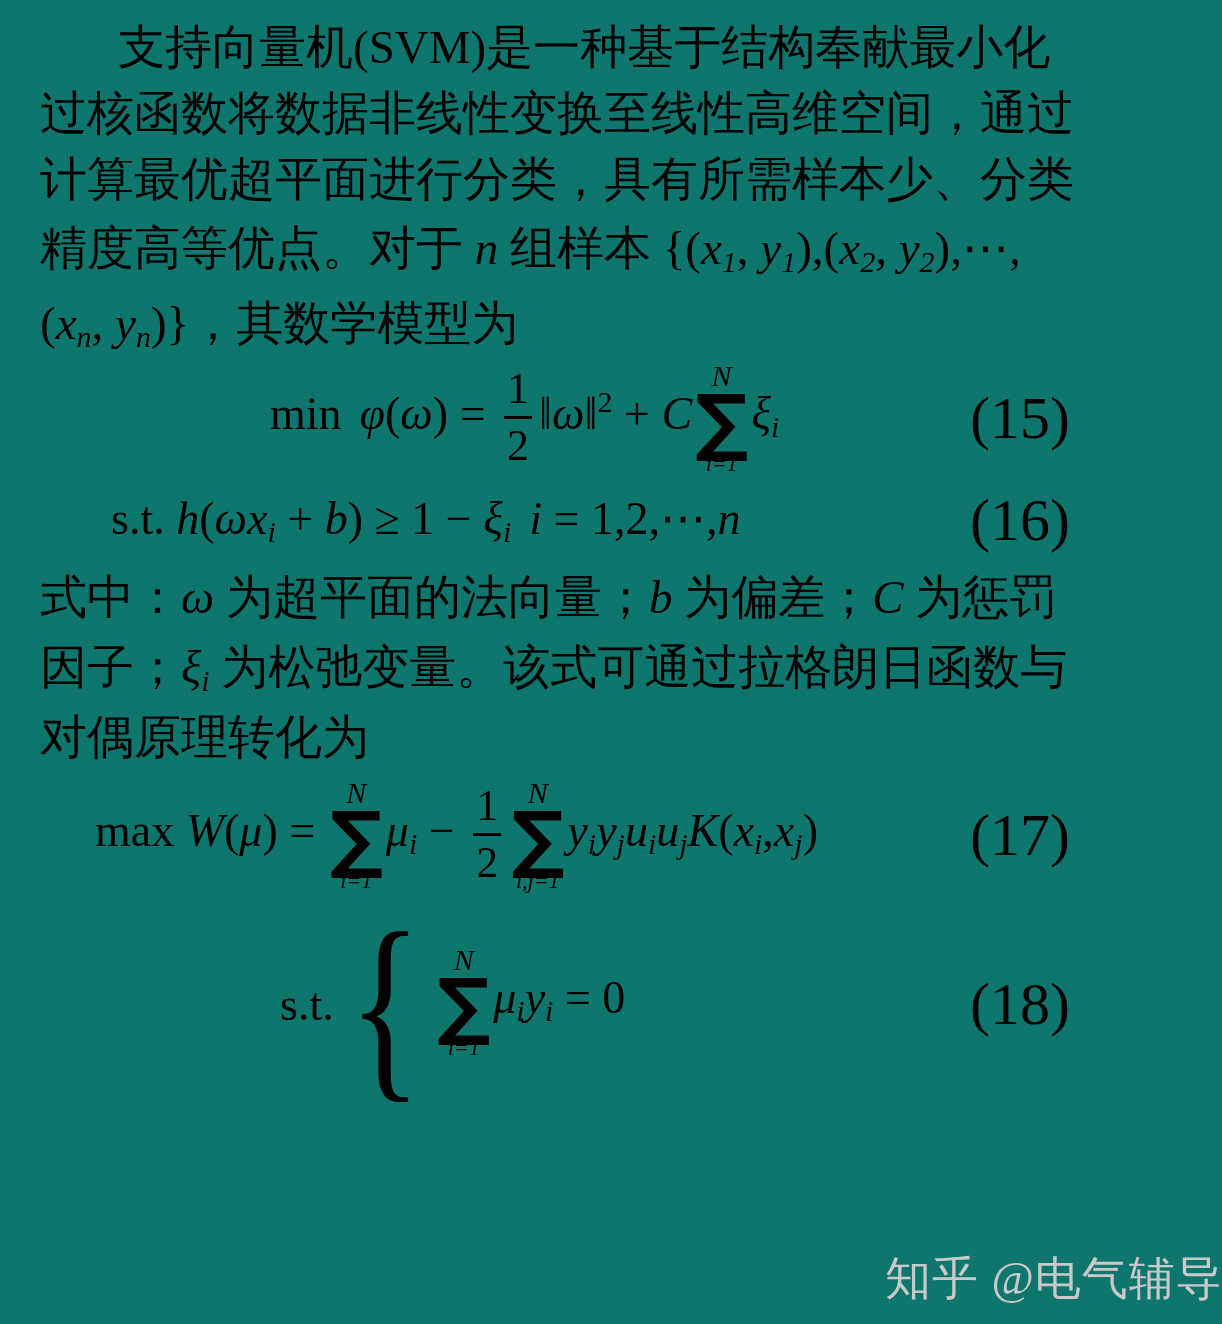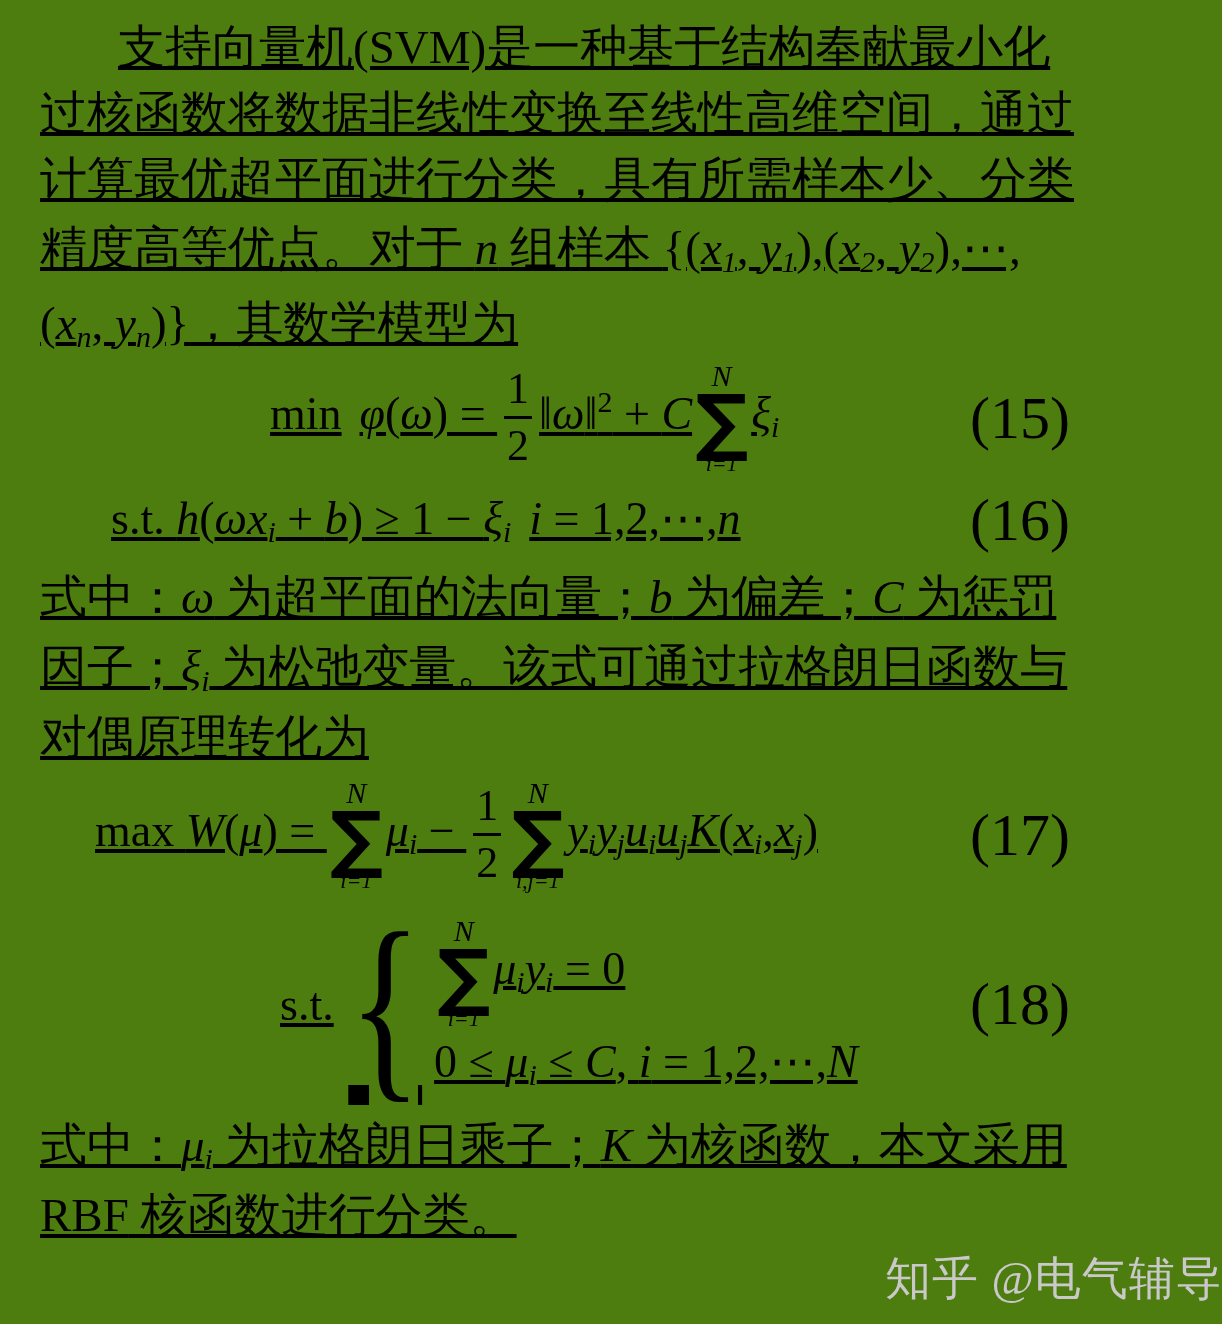--- a/index.html
+++ b/index.html
@@ -57,21 +57,21 @@
   .eq18 .row  { font-size:46px; white-space:nowrap; }
   .eq18 .row1 { margin-bottom:4px; }
 
   
   .watermark { position:absolute; left:885px; top:1248px; font-size:46px;
                white-space:nowrap; letter-spacing:1px; }
 </style>
 </head>
 <body>
 
-<div class="page" style="background: #4d7c0f; color: rgb(0, 0, 0); text-decoration: underline;">
+<div class="page" style="background: #0f766e; color: rgb(0, 0, 0);">
   <div class="content">
 
     <div>
       <div class="l l1">支持向量机(SVM)是一种基于结构奉献最小化</div>
       <div class="l">过核函数将数据非线性变换至线性高维空间，通过</div>
       <div class="l">计算最优超平面进行分类，具有所需样本少、分类</div>
       <div class="l l5"><span class="s-cn">精度高等优点。对于 </span><span class="s-it">n</span><span class="s-cn"> 组样本 </span><span class="s-rm">{(</span><span class="s-it">x</span><span class="s-sub">1</span><span class="s-rm">, </span><span class="s-it">y</span><span class="s-sub">1</span><span class="s-rm">),(</span><span class="s-it">x</span><span class="s-sub">2</span><span class="s-rm">, </span><span class="s-it">y</span><span class="s-sub">2</span><span class="s-rm">),⋯,</span></div>
       <div class="l l6"><span class="s-rm">(</span><span class="s-it">x</span><span class="s-sub">n</span><span class="s-rm">, </span><span class="s-it">y</span><span class="s-sub">n</span><span class="s-rm">)}</span><span class="s-cn">，其数学模型为</span></div>
     </div>
 
@@ -118,26 +118,21 @@
 
     <div class="eq eq18">
       <span class="st">s.t.</span>
       <span class="brace">{</span>
       <div class="rows">
         <div class="row row1"><span class="sum">
               <span class="stop">N</span>
               <span class="ssig">∑</span>
               <span class="sbot">i=1</span>
             </span><span class="s-it">μ</span><span class="s-sub">i</span><span class="s-it">y</span><span class="s-sub">i</span><span class="s-rm"> = 0</span></div>
-        <div class="row row2"><span class="s-rm">0 ≤ </span><span class="s-it">μ</span><span class="s-sub">i</span><span class="s-rm"> ≤ </span><span class="s-it">C</span><span class="s-rm">, </span><span class="s-it">i</span><span class="s-rm"> = 1,2,⋯,</span><span class="s-it">N</span></div>
       </div>
       <span class="eqnum">(18)</span>
     </div>
 
-    <div>
-      <div class="pl"><span class="s-cn">式中：</span><span class="s-it">μ</span><span class="s-sub">i</span><span class="s-cn"> 为拉格朗日乘子；</span><span class="s-it">K</span><span class="s-cn"> 为核函数，本文采用</span></div>
-      <div class="pl"><span class="s-rm">RBF</span><span class="s-cn"> 核函数进行分类。</span></div>
-    </div>
 
   </div>
 
   <div class="watermark" style="color: rgb(201, 201, 201);">知乎 @电气辅导帮</div>
 </div>
 
 </body></html>

